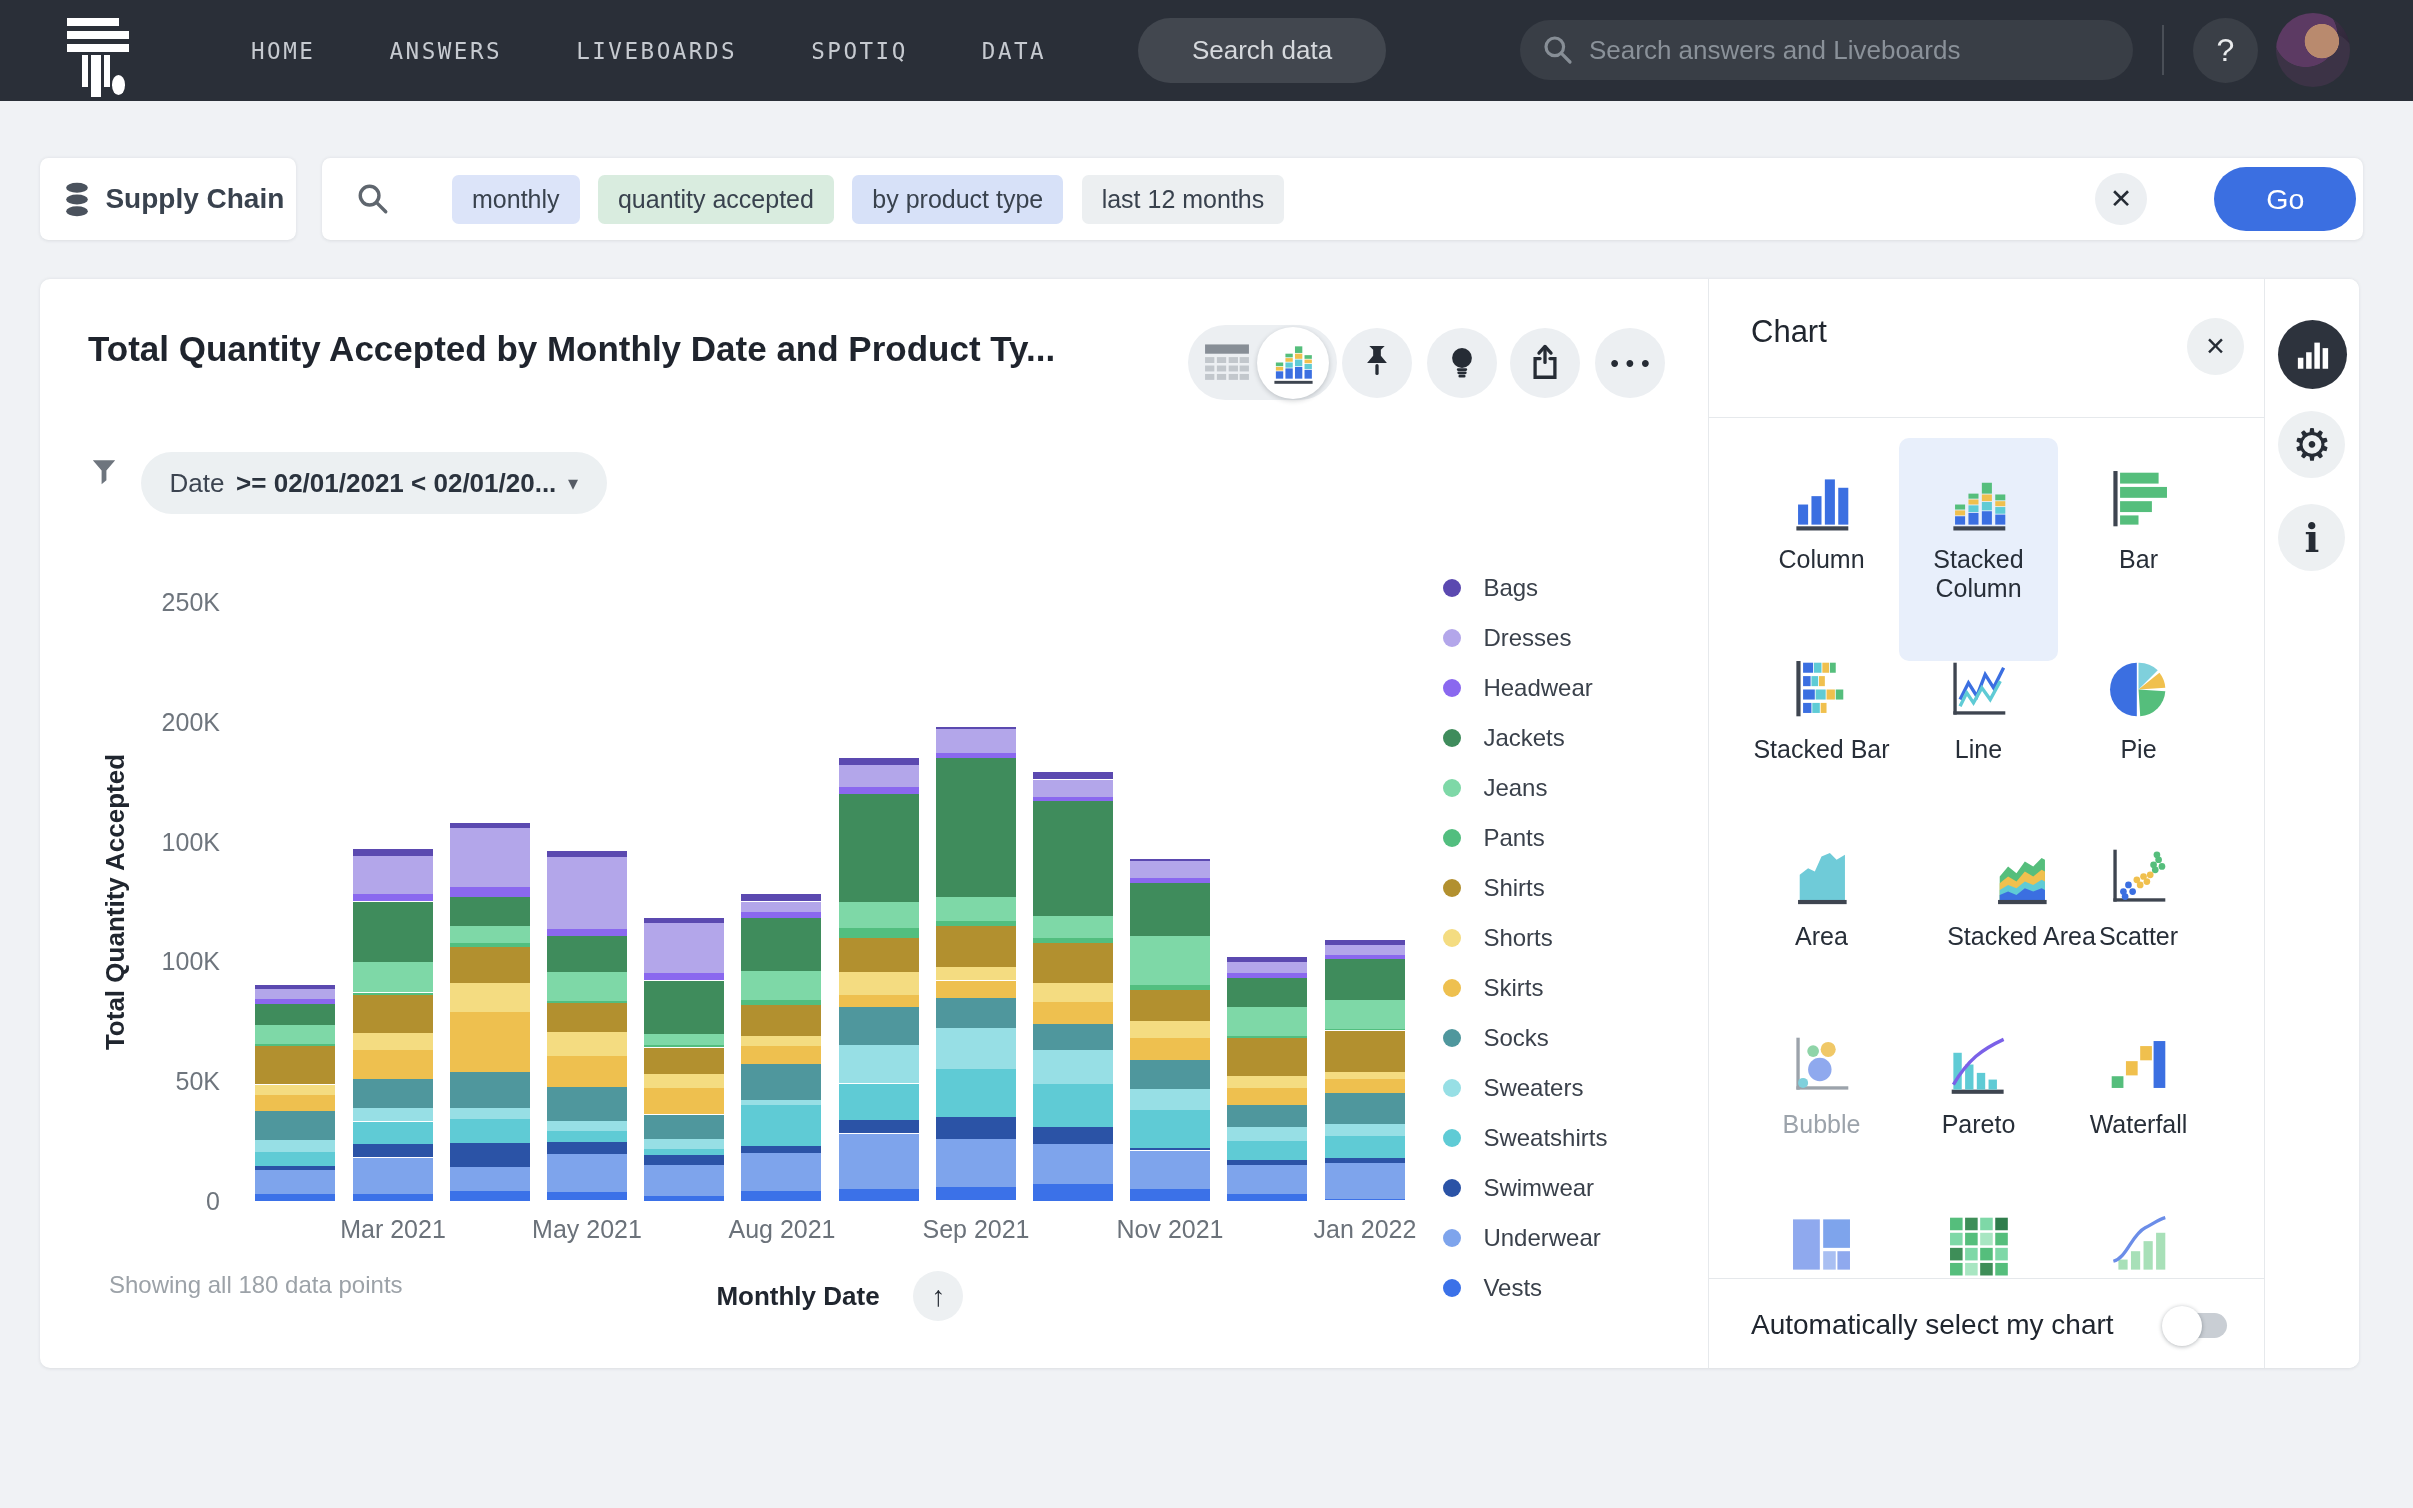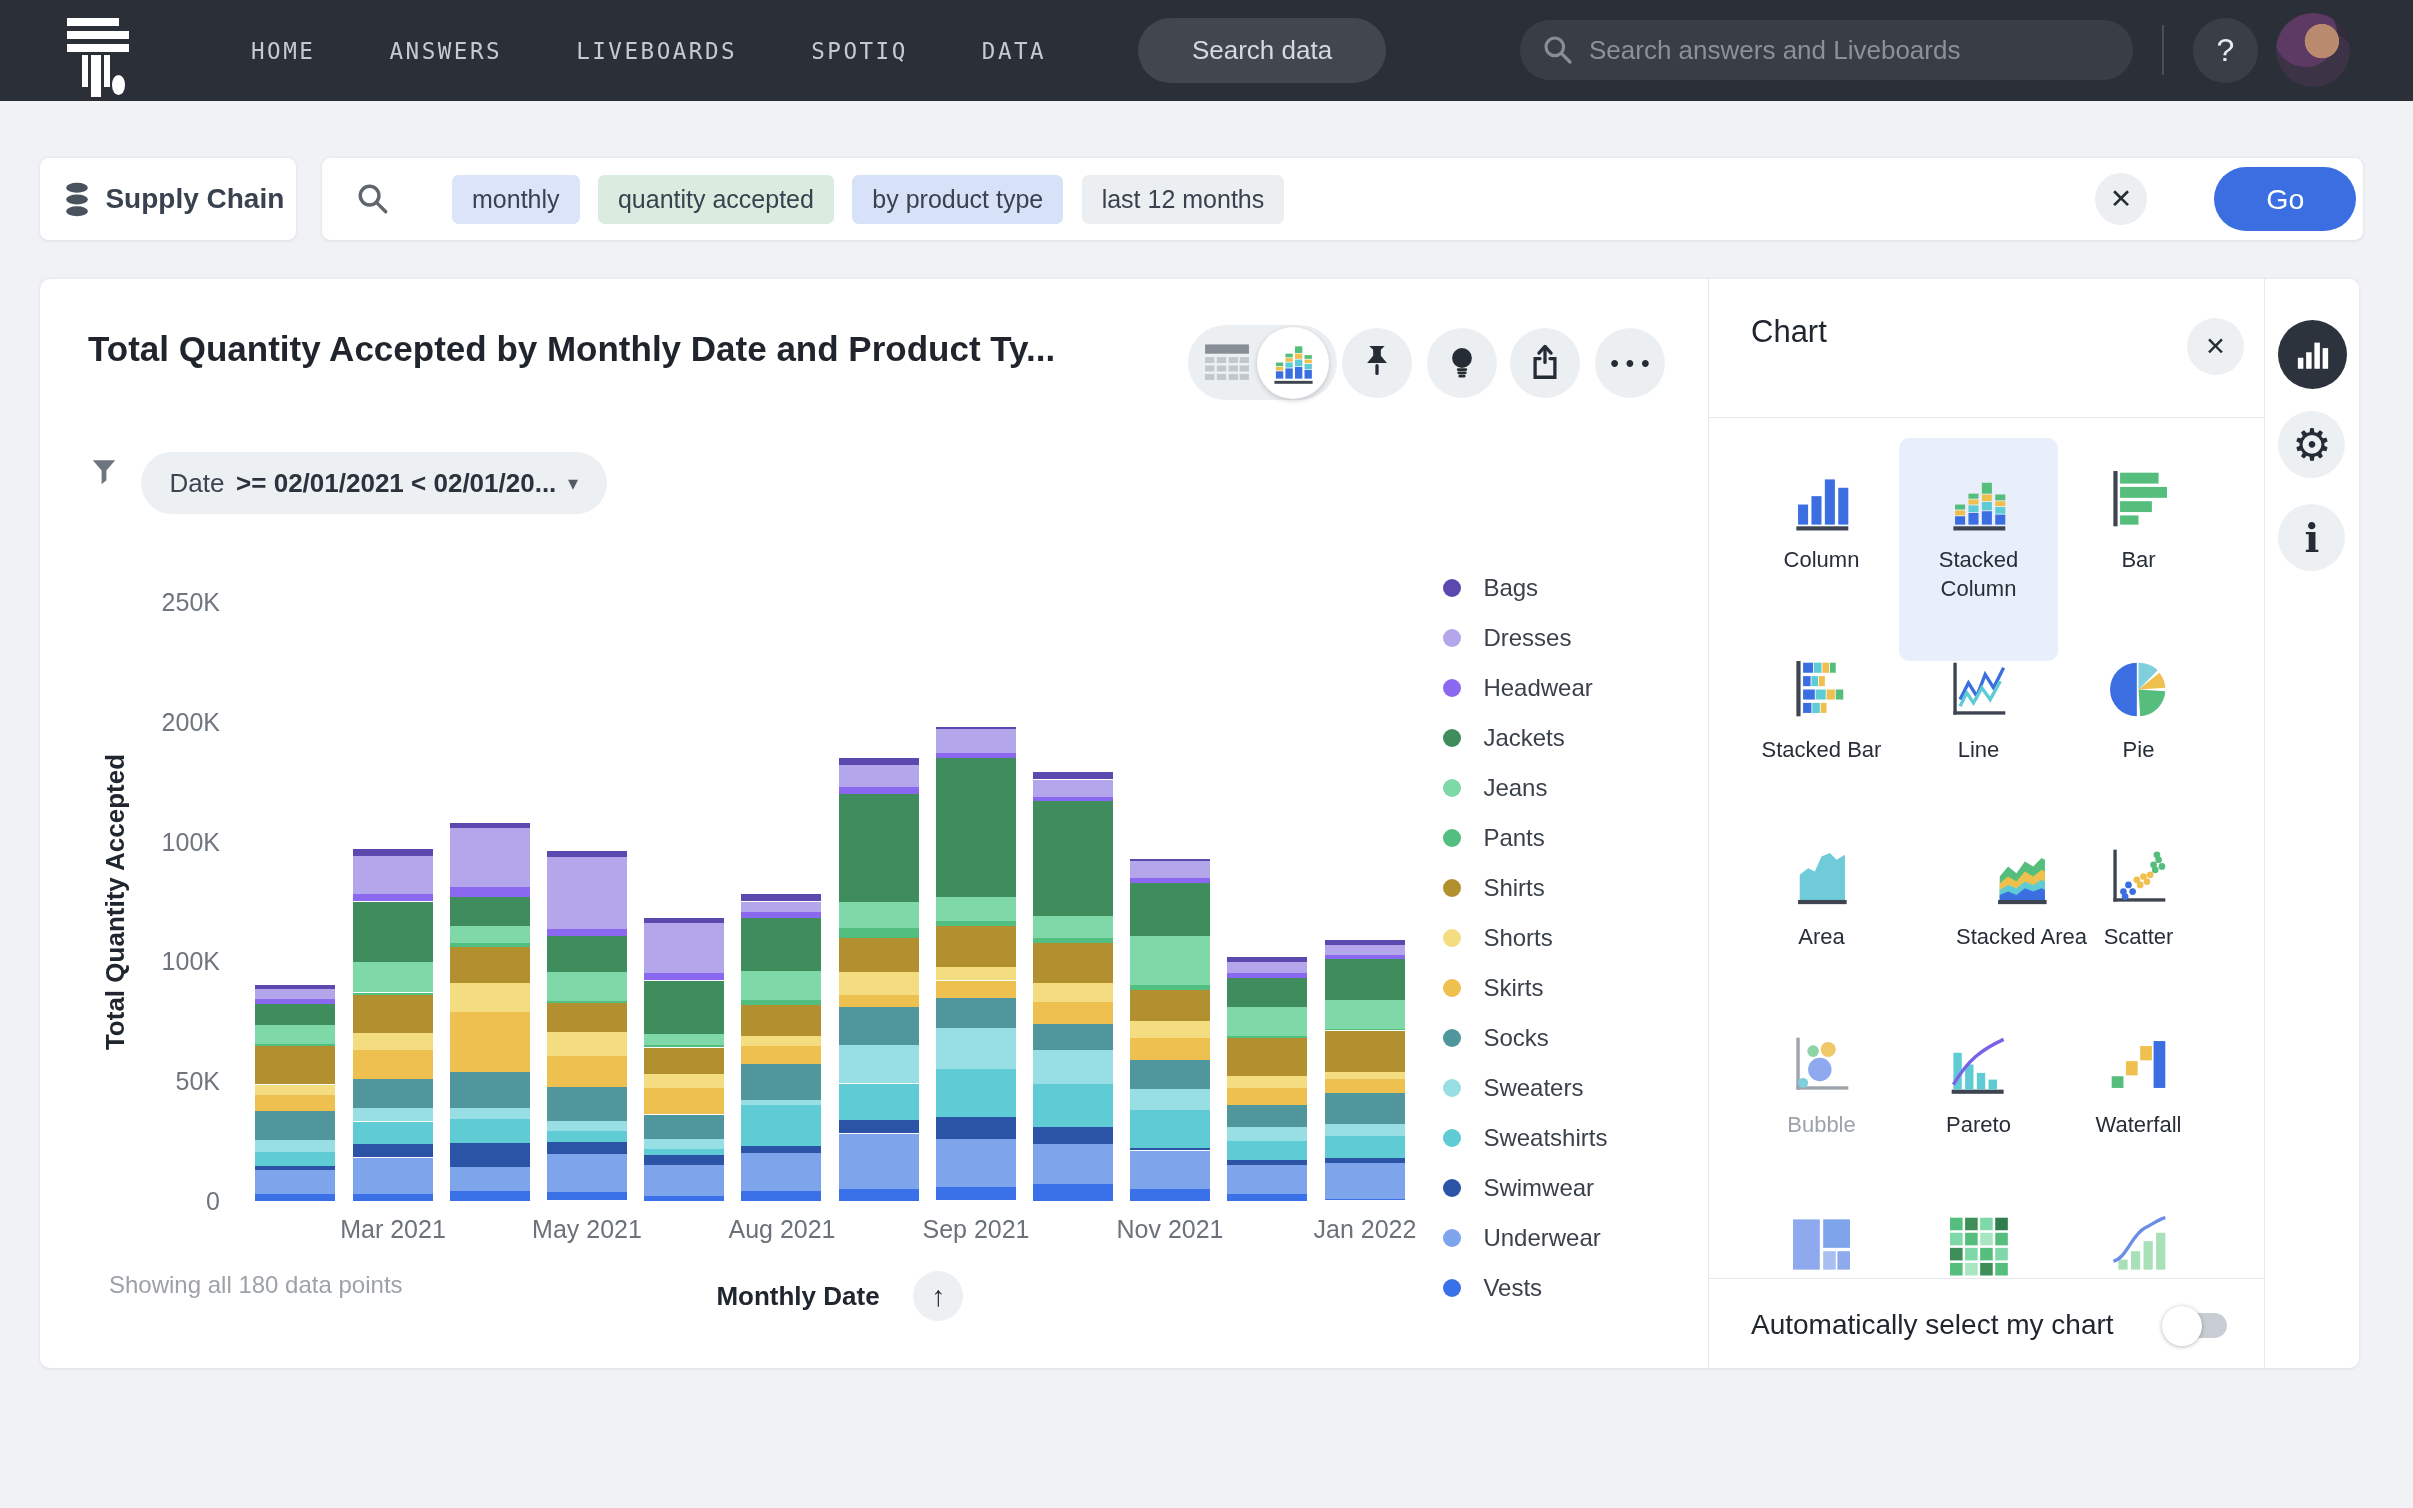--- a/index.html
+++ b/index.html
@@ -90,21 +90,21 @@
   
   .chart-panel { position:absolute; left:1668px; top:0; width:556px; height:1089px; border-left:0.8px solid #E6E9EC; background:#fff; }
   .panel-title { position:absolute; left:42px; top:35px; font-size:31px; font-weight:500; color:#20262F; }
   .panel-close { position:absolute; left:478px; top:39px; width:57px; height:57px; border-radius:50%; background:#EDF0F2;
     display:flex; align-items:center; justify-content:center; font-size:25px; color:#262C35; cursor:pointer; }
   .panel-divider { position:absolute; left:0; top:138px; width:556px; height:0.8px; background:#E6E9EC; }
   .type-grid { position:absolute; left:0; top:139px; width:556px; height:860px; overflow:hidden; }
   .tile { position:absolute; width:159px; height:223px; border-radius:10px; text-align:center; cursor:pointer; }
   .tile.sel { background:#E8EFFB; }
   .tile-icon { width:67px; height:67px; margin:28px auto 0; }
-  .tile-label { margin-top:11.7px; font-size:22px; line-height:29px; color:#272E38; }
+  .tile-label { margin-top:11.7px; font-size:25px; line-height:29px; color:#272E38; }
   .tile.dis .tile-label { color:#9CA3AB; }
   .panel-footer { position:absolute; left:0; top:999px; width:556px; height:91px; border-top:0.8px solid #E5E8EB; background:#fff; }
   .footer-label { position:absolute; left:42px; top:30px; font-size:28px; color:#20262F; }
   .toggle { position:absolute; left:461px; top:34px; width:57px; height:25px; border-radius:12.6px; background:#C9CED4; cursor:pointer; }
   .toggle .knob { position:absolute; left:-8.4px; top:-7.5px; width:40px; height:40px; border-radius:50%; background:#fff;
     box-shadow:0 0.8px 4.2px rgba(30,40,50,.35); }
 
   
   .side-rail { position:absolute; left:2224px; top:0; width:95px; height:1089px; border-left:0.8px solid #E6E9EC; background:#fff; }
   .rail-btn { position:absolute; left:13.4px; width:67px; height:67px; border-radius:50%; background:#EDF0F2;

